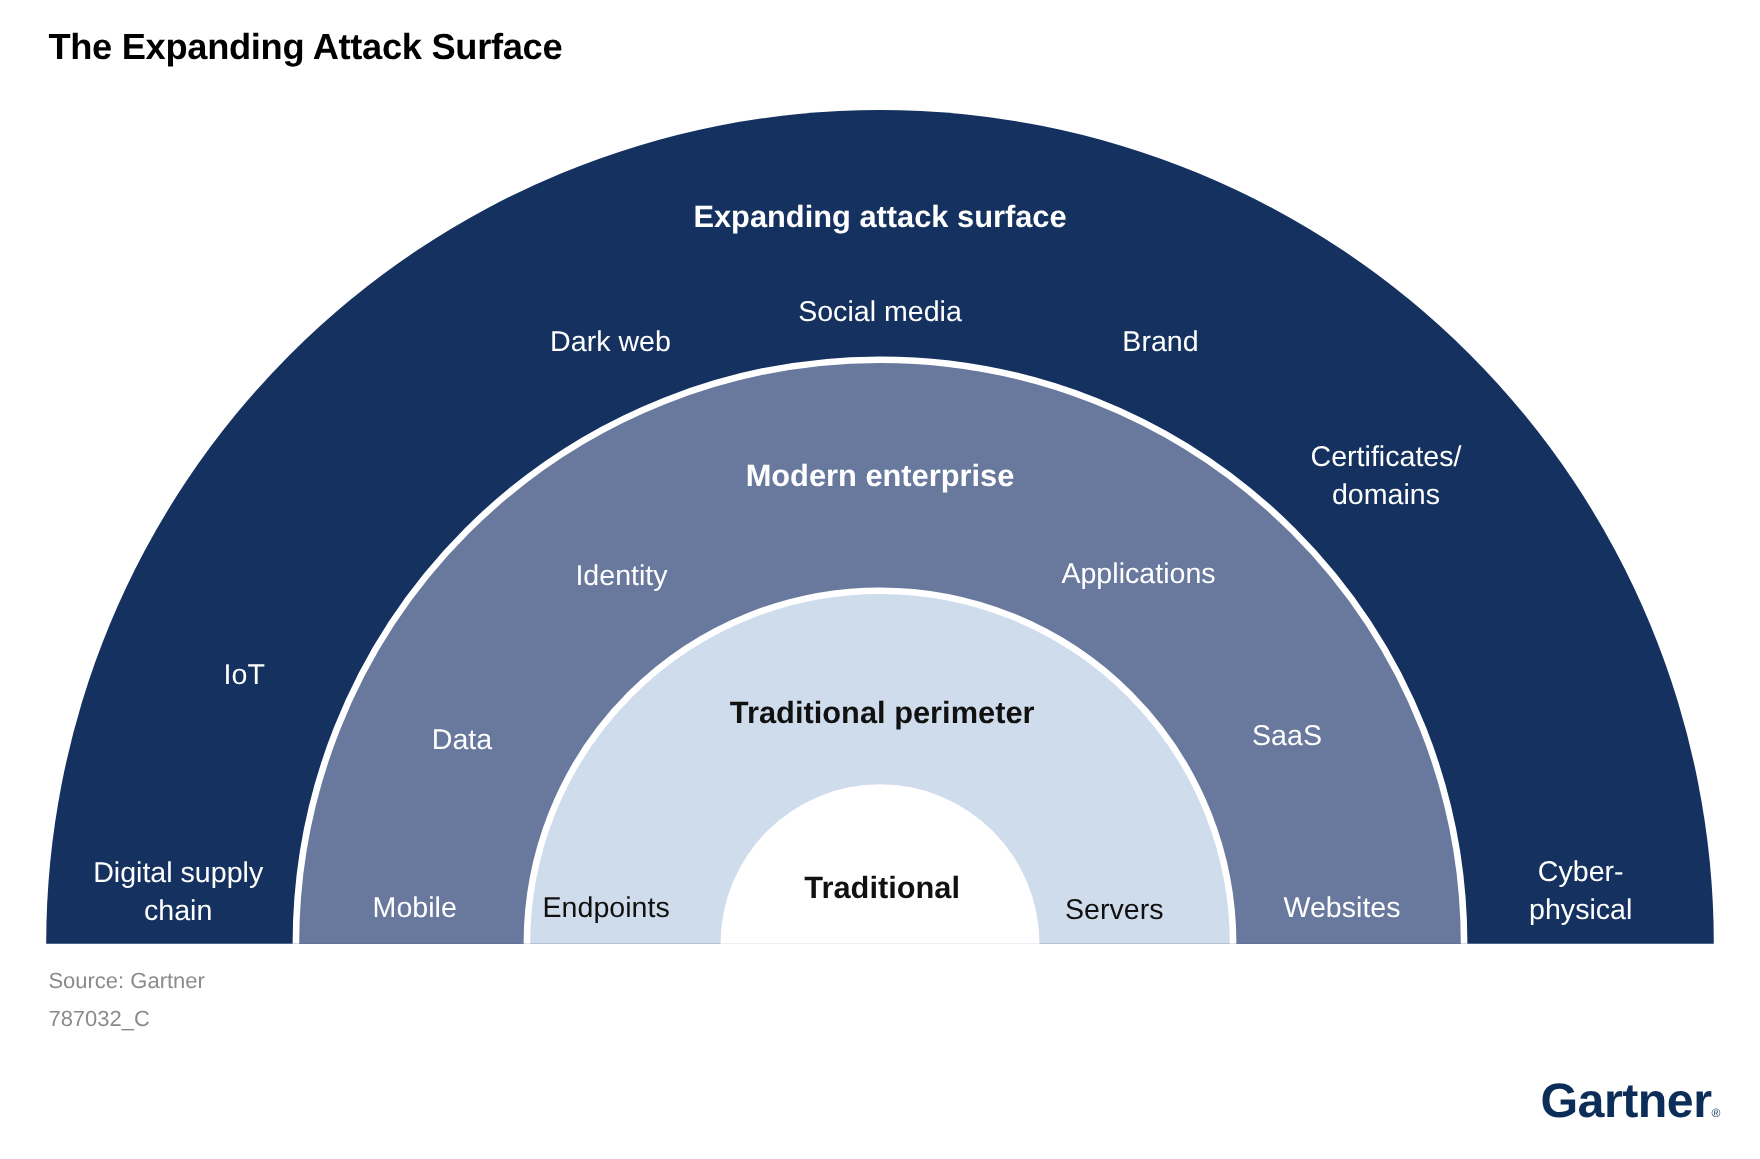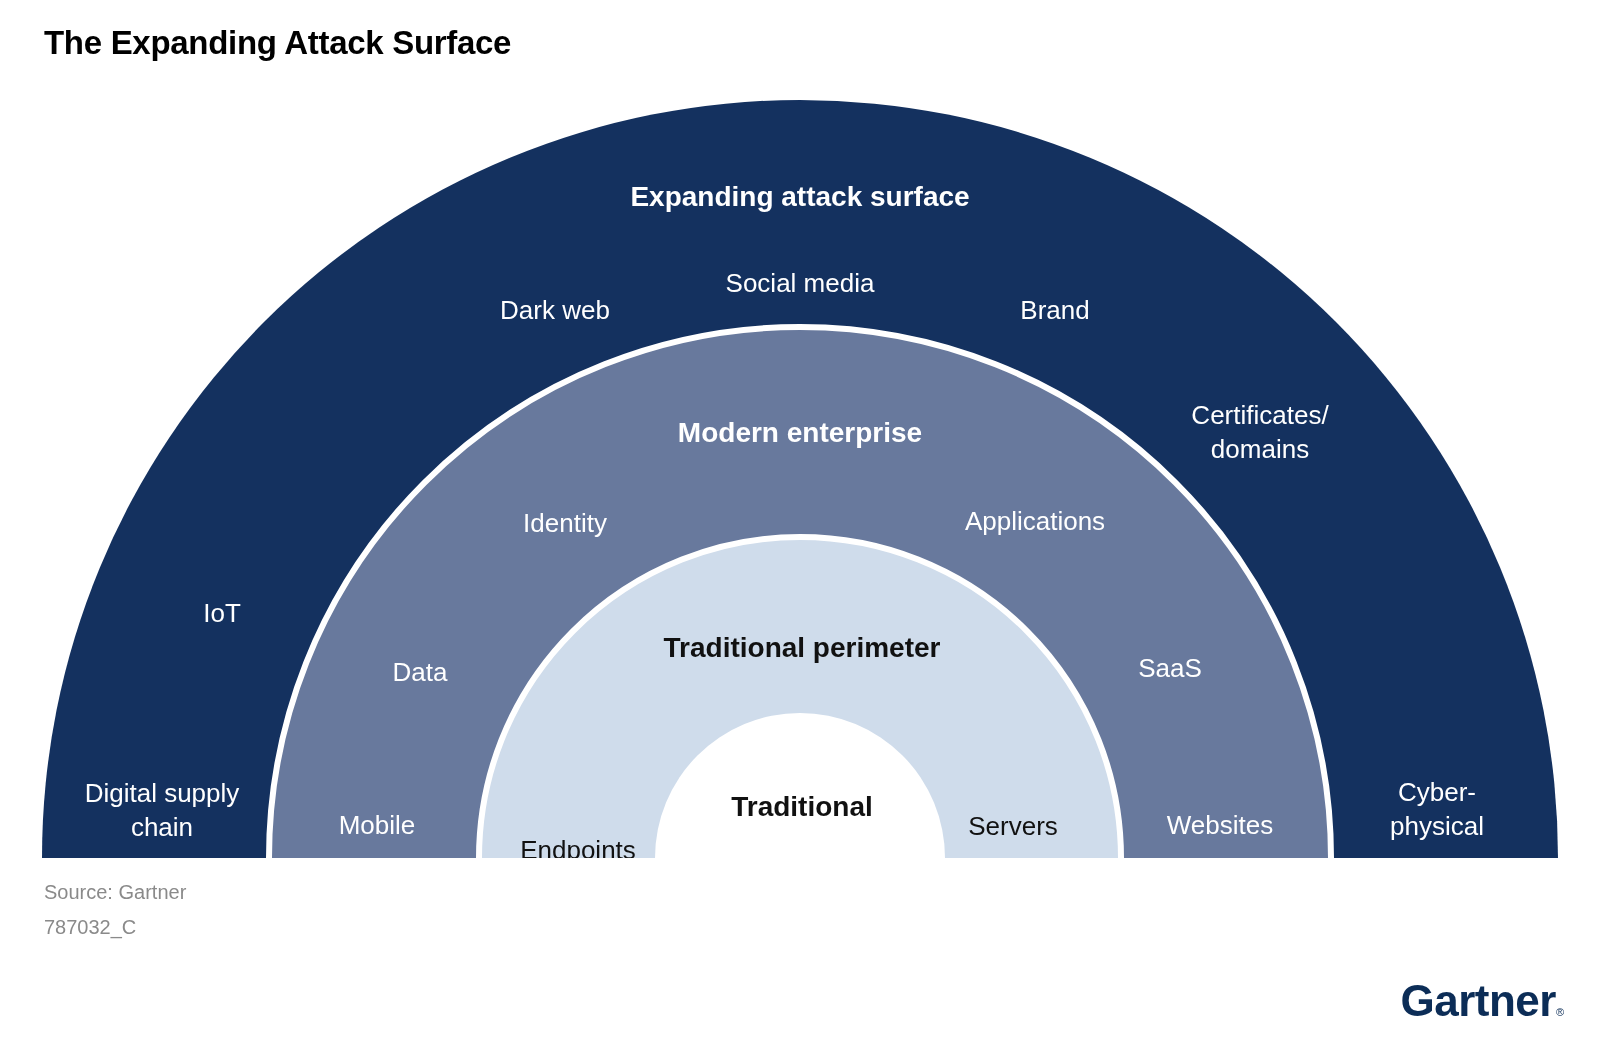--- a/index.html
+++ b/index.html
@@ -45,21 +45,21 @@
   #lbl-modern{left:800px;top:433px;}
   #lbl-identity{left:565px;top:523px;}
   #lbl-apps{left:1035px;top:521px;}
   #lbl-data{left:420px;top:672px;}
   #lbl-saas{left:1170px;top:668px;}
   #lbl-mobile{left:377px;top:825px;}
   #lbl-websites{left:1220px;top:825px;}
 
   
   #lbl-traditional{left:802px;top:648px;}
-  #lbl-endpoints{left:578px;top:825px;margin-top:25px;}
+  #lbl-endpoints{left:551px;top:825px;}
   #lbl-servers{left:1013px;top:826px;}
 
   
   #lbl-org{left:802px;top:807px;}
 
   .footer-note{
     position:absolute;left:44px;color:#8a8a8a;font-size:20px;line-height:24px;
   }
   #source-line{top:880px;}
   #docid-line{top:915px;}

